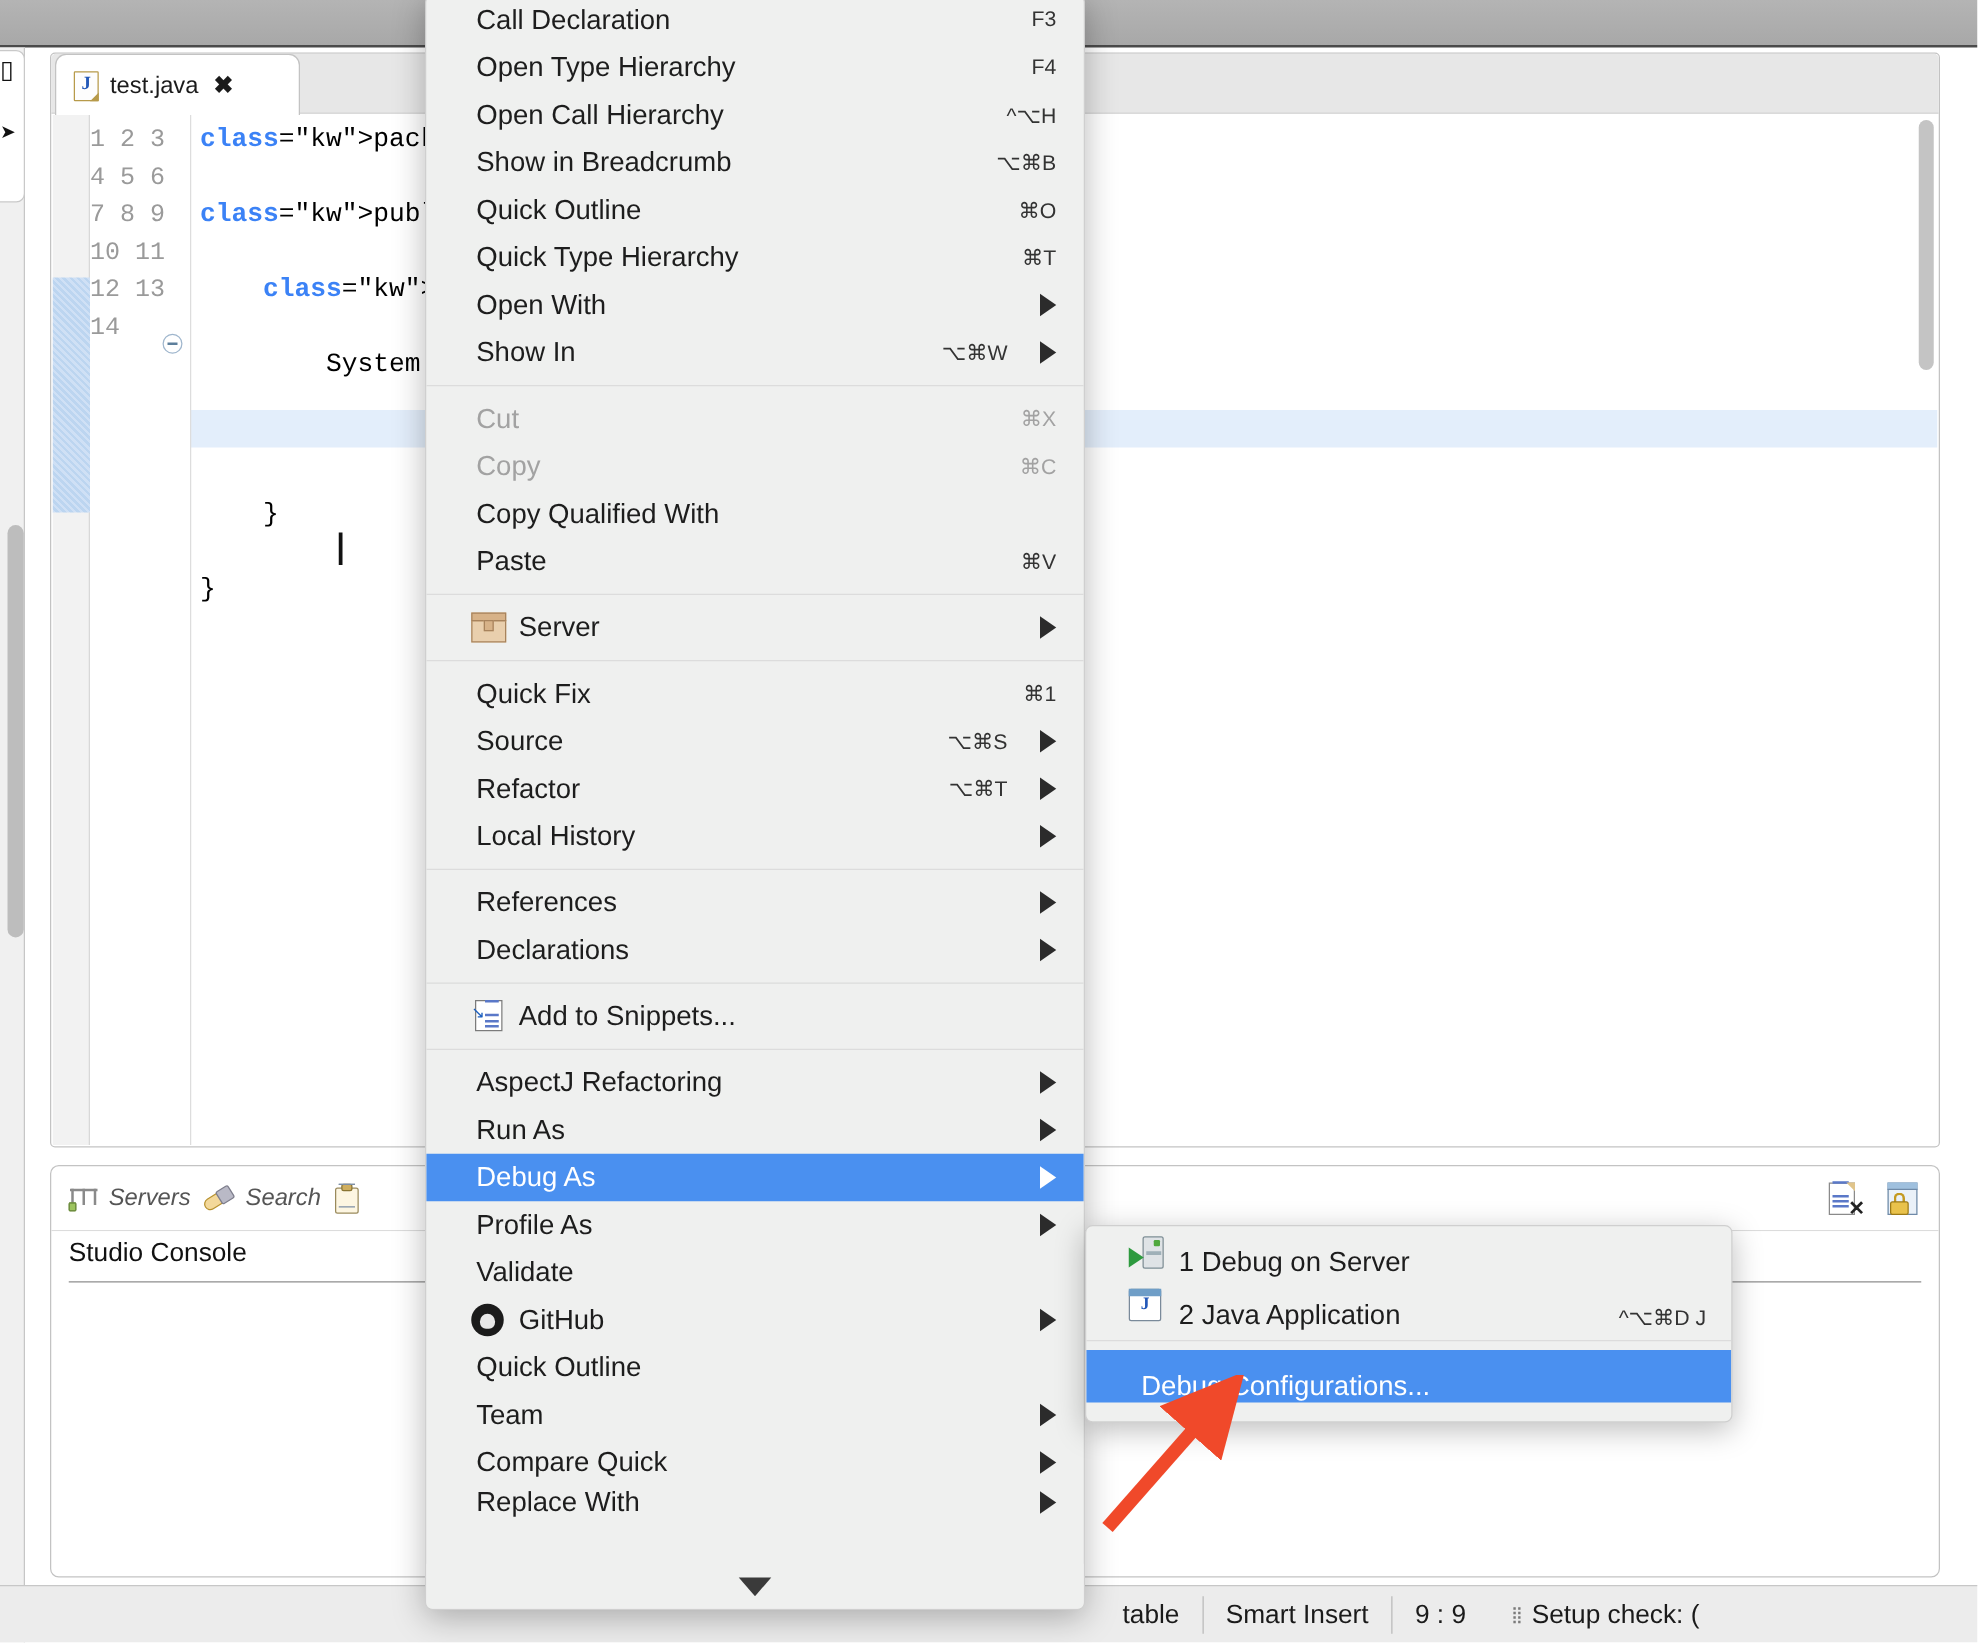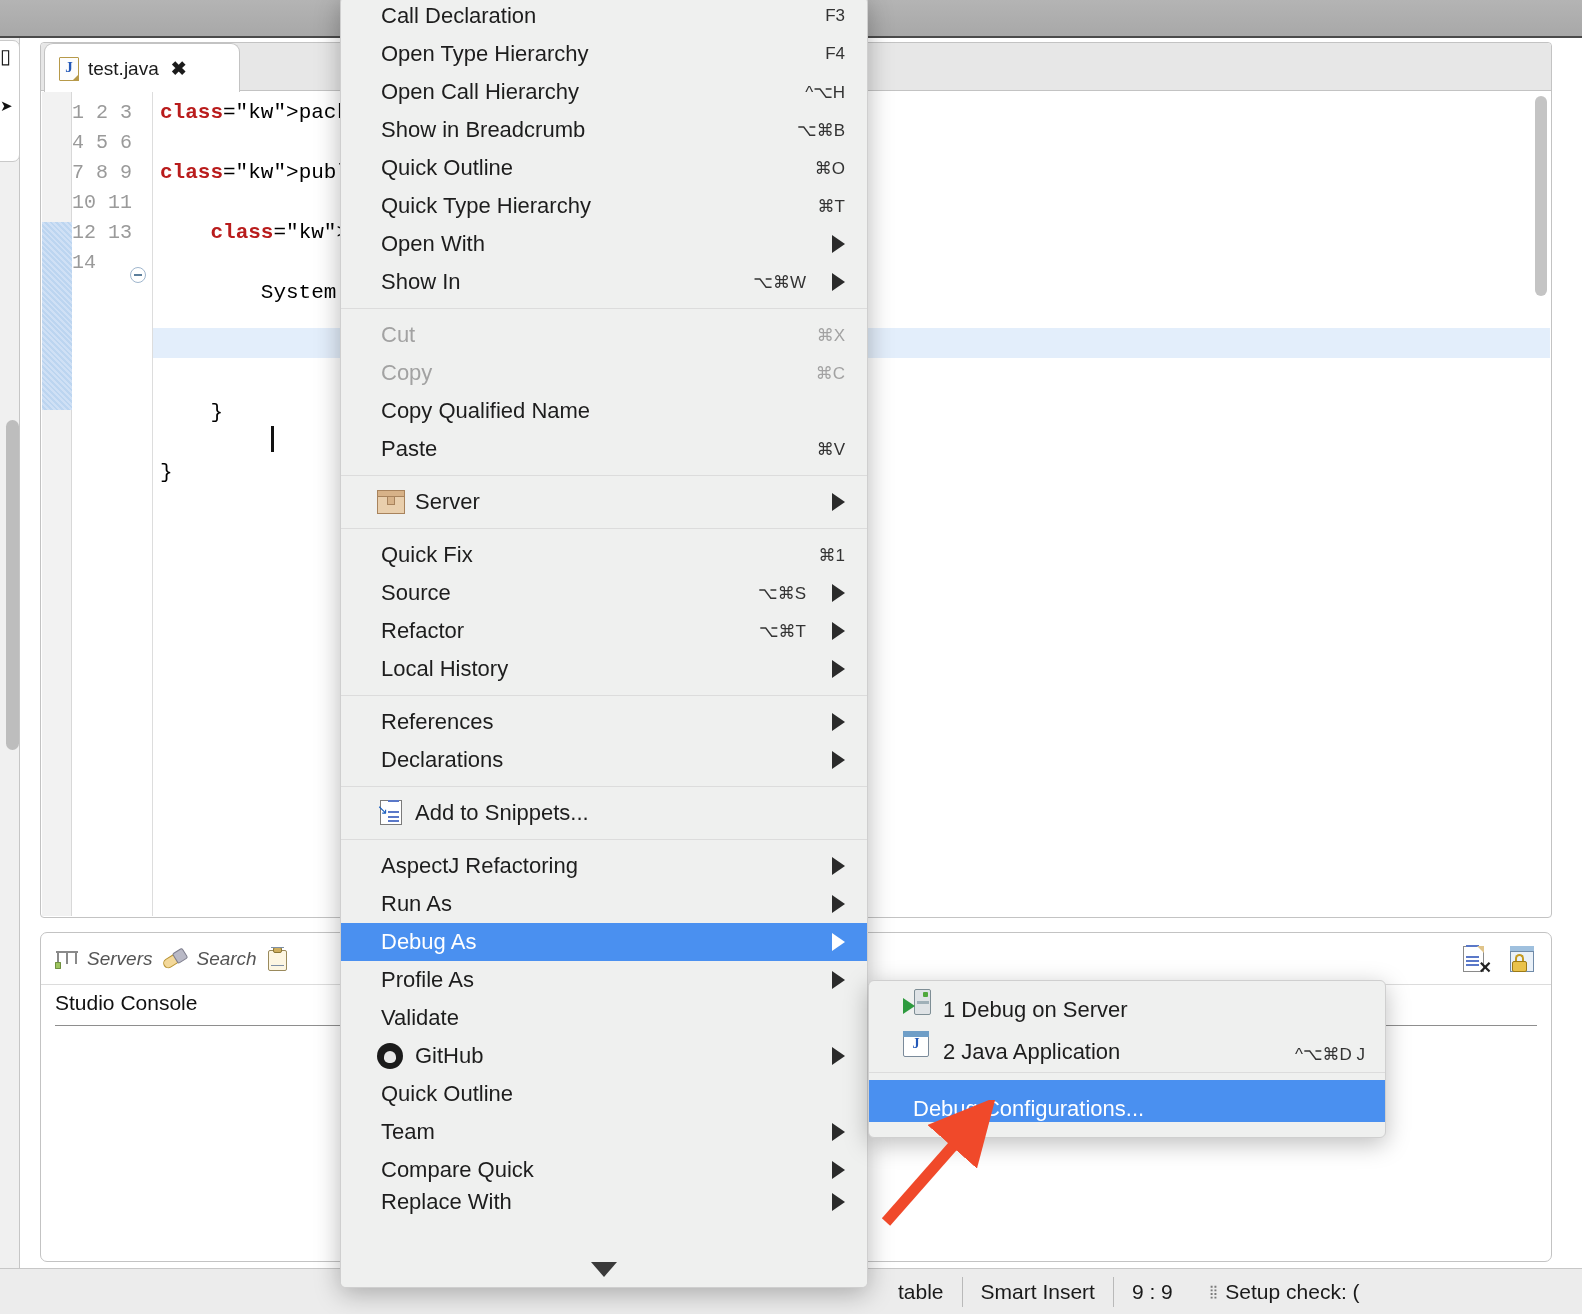--- a/index.html
+++ b/index.html
@@ -111,21 +111,21 @@
   .codeline-sep {
     position: absolute; left: 110px; top: 0; width: 1px; height: 826px;
     background: #ddd;
   }
   .codetext {
     position: absolute; left: 118px; top: 6px; right: 0;
     font-family: "Liberation Mono", monospace;
     font-size: 21px; line-height: 30px; color: #000;
     white-space: pre;
   }
-  .kw { color: #b91c1c; font-weight: bold; }
+  .kw { color: #3b82f6; font-weight: bold; }
   .fld { color: #2a4fd6; font-style: italic; }
   .curline {
     position: absolute; left: 110px; top: 236px; right: 0; height: 30px;
     background: #e3eefb;
   }
   .caret {
     position: absolute; left: 229px; top: 334px; width: 3px; height: 26px;
     background: #111;
   }
   .v-scroll-track {
@@ -577,21 +577,21 @@
         <span class="lbl">Cut</span>
         <span class="spacer"></span>
         <span class="accel">⌘X</span>
       </div>
       <div class="mi disabled">
         <span class="lbl">Copy</span>
         <span class="spacer"></span>
         <span class="accel">⌘C</span>
       </div>
       <div class="mi">
-        <span class="lbl">Copy Qualified Name</span>
+        <span class="lbl">Copy Qualified With</span>
         <span class="spacer"></span>
       </div>
       <div class="mi">
         <span class="lbl">Paste</span>
         <span class="spacer"></span>
         <span class="accel">⌘V</span>
       </div>
       <div class="sep"></div>
       <div class="mi hasicon">
         <span class="mi-icon icon-box">

